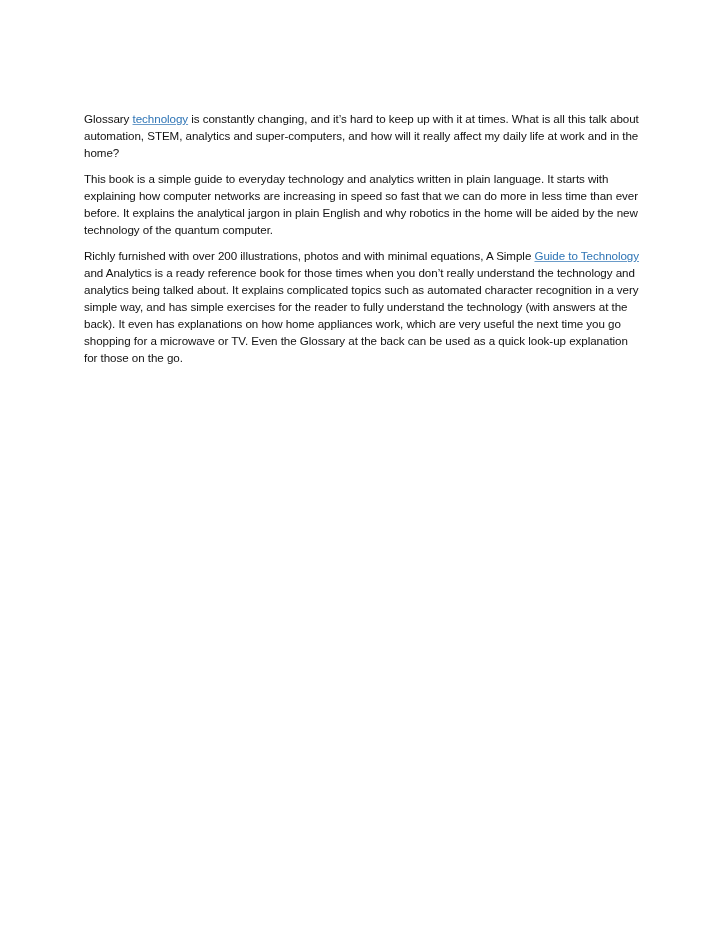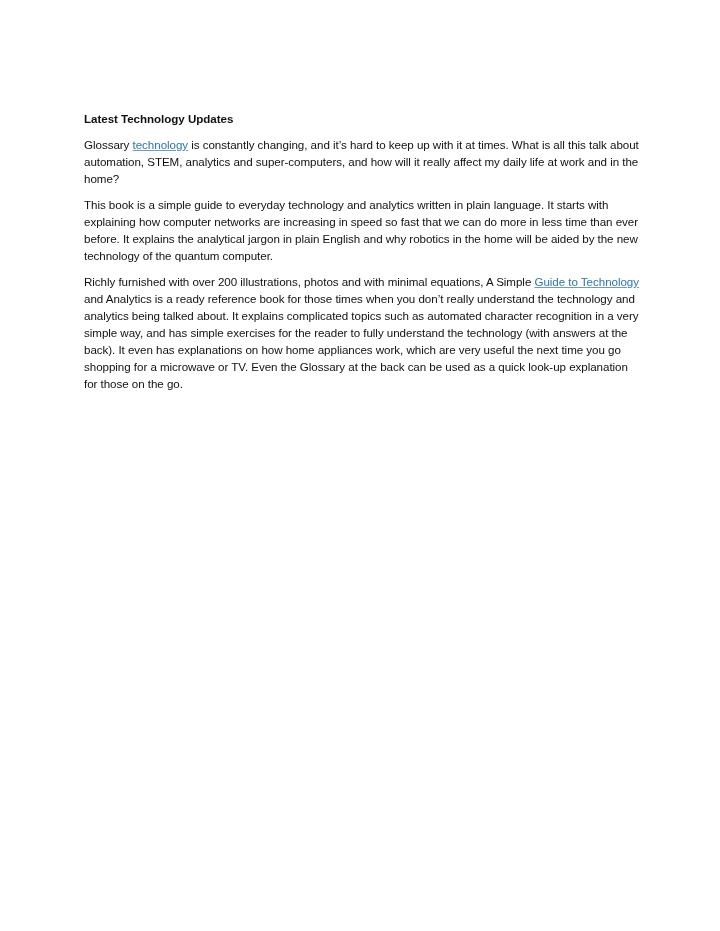--- a/index.html
+++ b/index.html
@@ -38,20 +38,19 @@
       text-decoration: underline;
       text-decoration-color: #6a9bc9;
       cursor: pointer;
       margin-top: 16px;
     }
   </style>
 </head>
 <body>
 
 <div class="page">
-  <div class="doc-title">Latest Technology Updates</div>
 
   <p class="para"><span>Glossary </span><a class="link">technology</a><span> is constantly changing, and it’s hard to keep up with it at times. What is all this talk about automation, STEM, analytics and super-computers, and how will it really affect my daily life at work and in the home?</span></p>
 
   <p class="para">This book is a simple guide to everyday technology and analytics written in plain language. It starts with explaining how computer networks are increasing in speed so fast that we can do more in less time than ever before. It explains the analytical jargon in plain English and why robotics in the home will be aided by the new technology of the quantum computer.</p>
 
   <p class="para"><span>Richly furnished with over 200 illustrations, photos and with minimal equations, A Simple </span><a class="link">Guide to Technology</a><span> and Analytics is a ready reference book for those times when you don’t really understand the technology and analytics being talked about. It explains complicated topics such as automated character recognition in a very simple way, and has simple exercises for the reader to fully understand the technology (with answers at the back). It even has explanations on how home appliances work, which are very useful the next time you go shopping for a microwave or TV. Even the Glossary at the back can be used as a quick look-up explanation for those on the go.</span></p>
 </div>
 
 </body></html>

